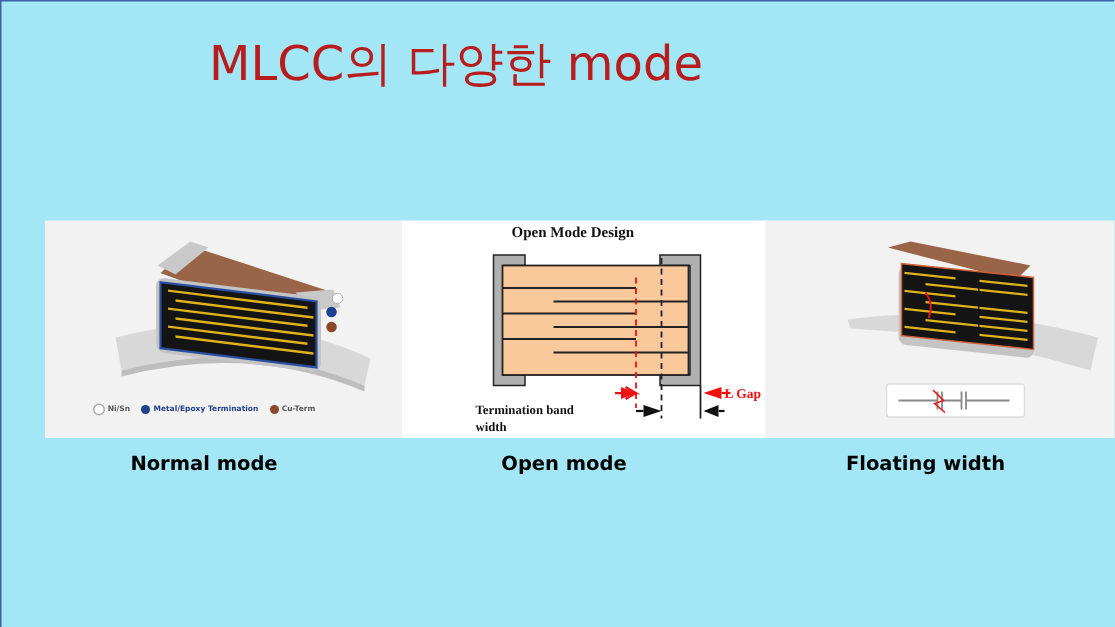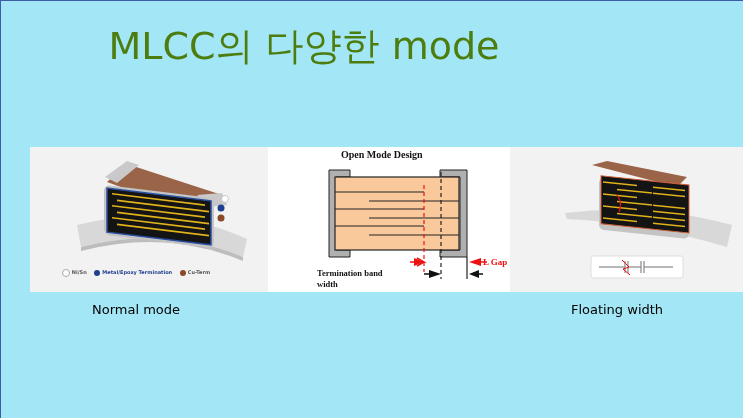--- a/index.html
+++ b/index.html
@@ -1,26 +1,26 @@
 <!DOCTYPE html>
 <html><head>
 <meta charset="utf-8">
 <style>
   html, body { margin:0; padding:0; }
   body { width:743px; height:418px; overflow:hidden; background:#a3e7f6; position:relative;
          font-family:"DejaVu Sans", sans-serif; }
   .slide { position:absolute; left:0; top:0; width:743px; height:418px; background:#a3e7f6;
            border-left:1px solid #3a5fa8; border-top:1px solid #3a5fa8; box-sizing:border-box; }
-  .title { position:absolute; left:0; width:606px; top:20px; text-align:center; color:#4d7c0f;
-           font-size:38px; font-family:"DejaVu Sans", sans-serif; font-weight:normal; letter-spacing:0px; }
+  .title { position:absolute; left:0; width:606px; top:20px; text-align:center; color:#b91c1c;
+           font-size:32px; font-family:"DejaVu Sans", sans-serif; font-weight:normal; letter-spacing:0px; }
   .panel { position:absolute; top:146px; height:145px; overflow:hidden;padding-left:27px; }
   .p1 { left:29px; width:212px; background:#f2f2f2; }
   .p2 { left:267px; width:216px; background:#ffffff; }
   .p3 { left:509px; width:214px; background:#f2f2f2; }
-  .caption { position:absolute; top:301px; color:#000; font-weight:normal; font-size:13px;
+  .caption { position:absolute; top:301px; color:#000; font-weight:bold; font-size:13px;
              font-family:"DejaVu Sans", sans-serif; text-align:center; }
   .c1 { left:29px; width:212px; }
   .c2 { left:267px; width:216px; }
   .c3 { left:509px; width:214px; }
   svg text { font-family:"Liberation Serif", serif; }
   .legend { position:absolute; left:0; width:212px; top:122px; text-align:center; font-size:5px; color:#555; }
   .legend span { margin:0 3px; }
   .legend .dot { display:inline-block; width:6px; height:6px; border-radius:50%; vertical-align:middle; margin-right:2px; }
 </style>
 </head>
@@ -118,14 +118,15 @@
         <line x1="91" y1="120" x2="104" y2="120"></line>
         <line x1="104" y1="114" x2="104" y2="126"></line>
         <line x1="107" y1="114" x2="107" y2="126"></line>
         <line x1="107" y1="120" x2="136" y2="120"></line>
       </g>
       <path d="M85 113 L92 120 L86 122 L93 128" stroke="#e11" stroke-width="1" fill="none"></path>
     </svg>
   </div>
 
   <div class="caption c1">Normal mode</div>
+  <div class="caption c2">Open mode</div>
   <div class="caption c3">Floating width</div>
 </div>
 
 </body></html>

